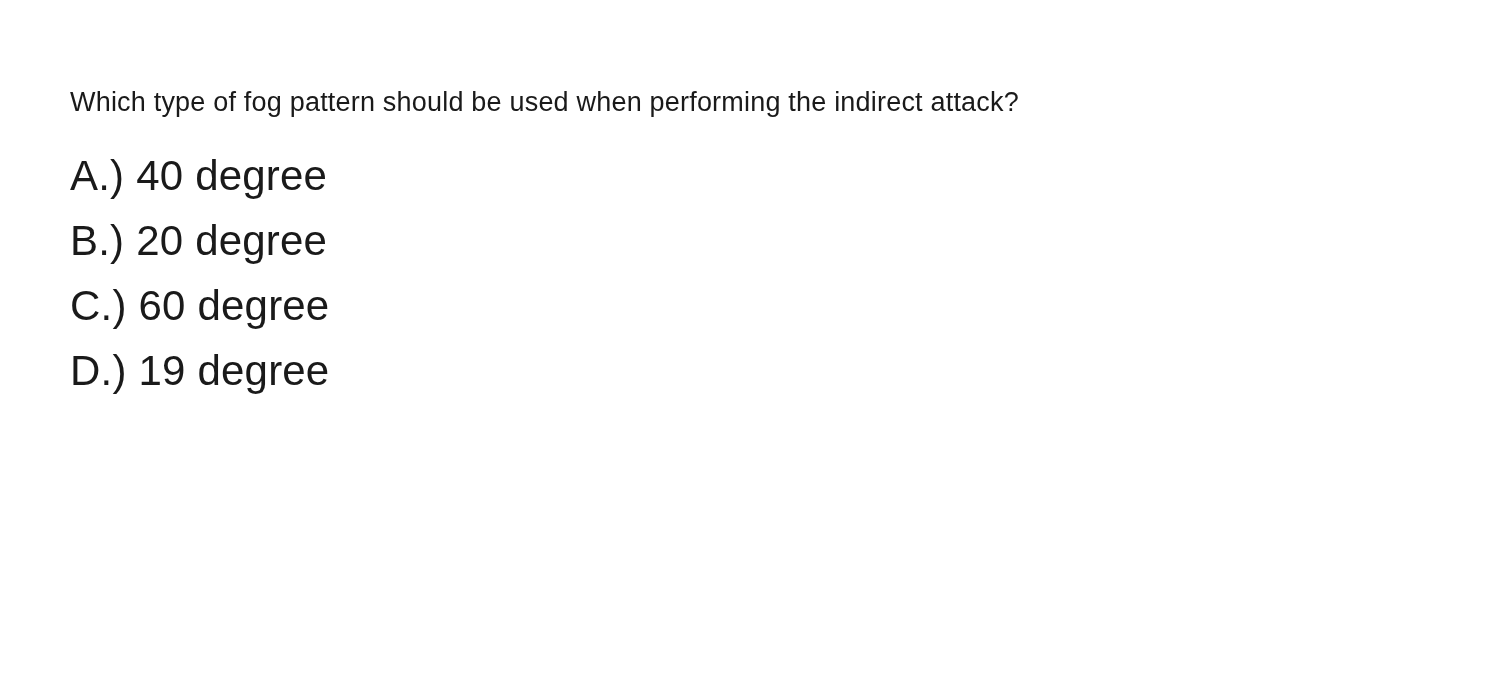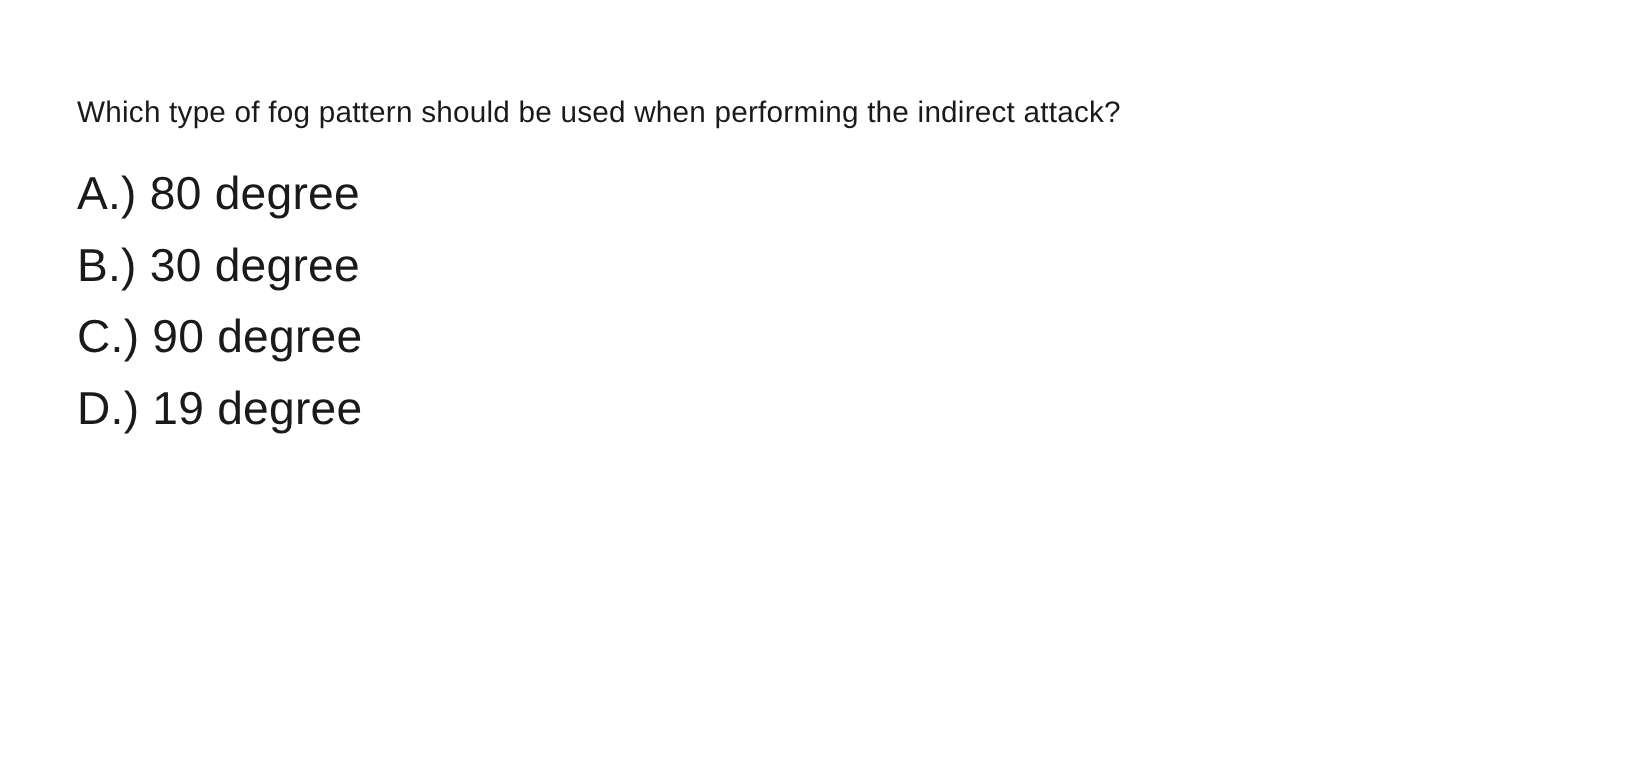--- a/index.html
+++ b/index.html
@@ -34,28 +34,28 @@
     }
   </style>
 </head>
 <body>
 
 <div class="question-container">
   <div class="question-text">Which type of fog pattern should be used when performing the indirect attack?</div>
   <div class="options">
     <div class="option">
       <span>A.)</span>
-      <span>80 degree</span>
+      <span>40 degree</span>
     </div>
     <div class="option">
       <span>B.)</span>
-      <span>30 degree</span>
+      <span>20 degree</span>
     </div>
     <div class="option">
       <span>C.)</span>
-      <span>90 degree</span>
+      <span>60 degree</span>
     </div>
     <div class="option">
       <span>D.)</span>
       <span>19 degree</span>
     </div>
   </div>
 </div>
 
 </body></html>

